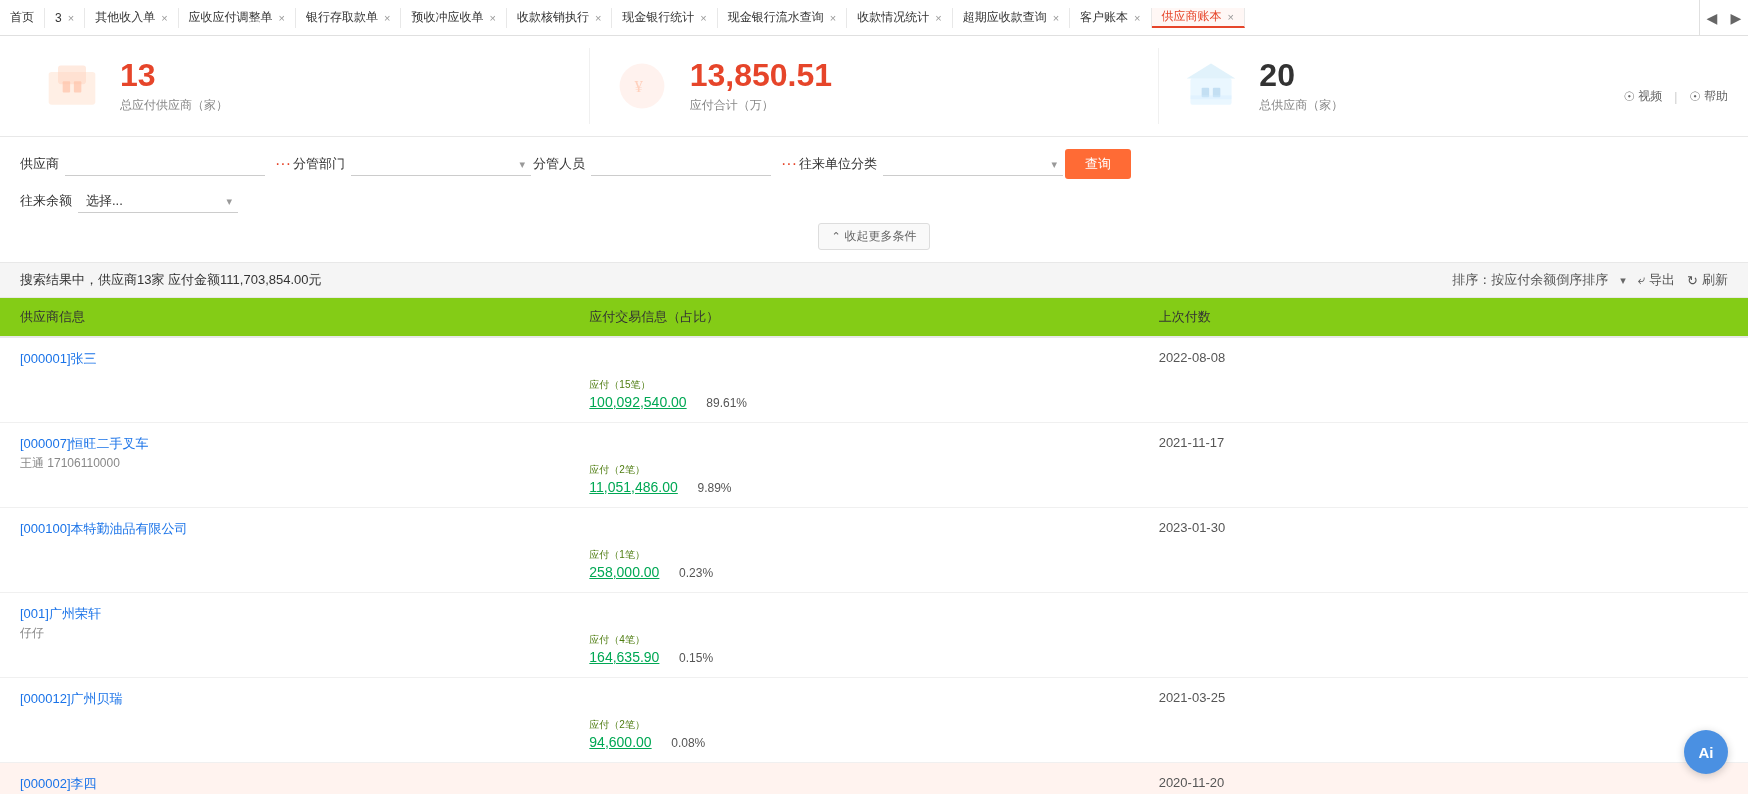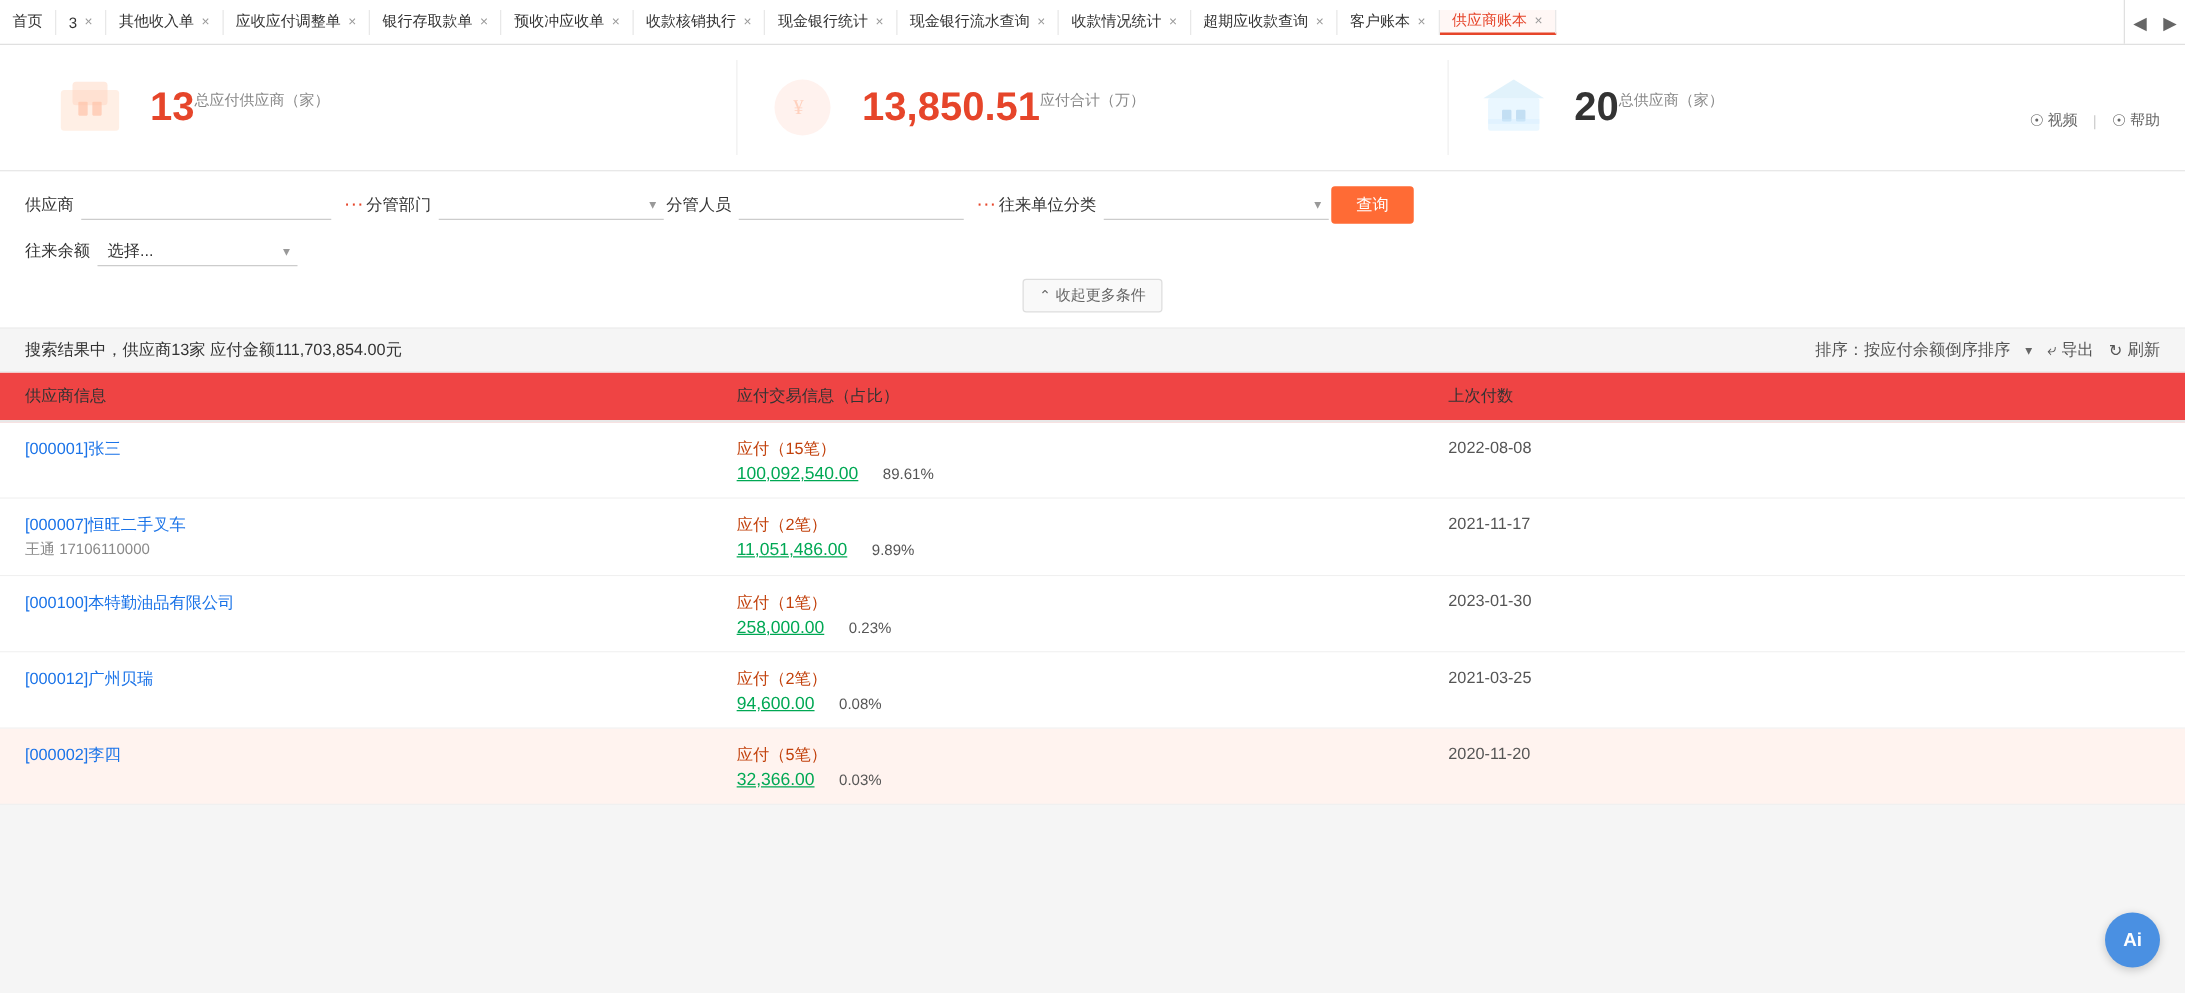--- a/index.html
+++ b/index.html
@@ -23,21 +23,21 @@
     .summary-row {
       display: flex; background: #fff; border-bottom: 1px solid #e8e8e8; padding: 12px 20px; align-items: center;
     }
     .summary-card {
       display: flex; align-items: center; flex: 1; padding: 6px 20px;
       border-right: 1px solid #f0f0f0;
     }
     .summary-card:last-child { border-right: none; }
     .card-icon { width: 64px; height: 64px; display: flex; align-items: center; justify-content: center; margin-right: 16px; opacity: 0.5; }
     .card-icon svg { width: 56px; height: 56px; }
-    .card-info { display: flex; flex-direction: row; }
+    .card-info { display: flex; flex-direction: column; }
     .card-number { font-size: 32px; font-weight: bold; color: #e6452a; line-height: 1.1; }
     .card-label { font-size: 12px; color: #888; margin-top: 4px; }
     .card-number-dark { font-size: 32px; font-weight: bold; color: #333; line-height: 1.1; }
     .help-item { display: flex; align-items: center; gap: 3px; cursor: pointer; }
 
     
     .filter-section {
       background: #fff; padding: 12px 20px; border-bottom: 1px solid #e8e8e8;
     }
     .filter-row { display: flex; align-items: center; gap: 2px; margin-bottom: 10px; flex-wrap: wrap; }
@@ -73,33 +73,33 @@
       border-bottom: 1px solid #e8e8e8;
     }
     .result-actions { display: flex; align-items: center; gap: 12px; font-size: 13px; color: #555; }
     .result-action-item { display: flex; align-items: center; gap: 4px; cursor: pointer; }
     .sort-label { color: #555; }
 
     
     .table-container { background: #fff; overflow-y: auto; }
     .table-header {
       display: grid; grid-template-columns: 1fr 1fr 1fr;
-      padding: 10px 20px; border-bottom: 2px solid #e8e8e8; background: #ef4444;
+      padding: 10px 20px; border-bottom: 2px solid #e8e8e8; background: #84cc16;
       font-size: 13px; color: #333; font-weight: normal;
     }
     .table-row {
       display: grid; grid-template-columns: 1fr 1fr 1fr;
       padding: 12px 20px; border-bottom: 1px solid #f0f0f0; background: #fff;
       font-size: 13px; align-items: start;
     }
     .table-row.highlighted { background: #fff3ef; }
     .supplier-link { color: #1a73e8; cursor: pointer; font-size: 13px; }
     .supplier-sub { color: #888; font-size: 12px; margin-top: 2px; }
     .amount-cell { display: flex; flex-direction: column; gap: 2px; }
-    .amount-label { color: #c2410c; font-size: 13px; }
+    .amount-label { color: #4d7c0f; font-size: 10px; margin-top: 28px; }
     .amount-value { color: #00a854; font-size: 14px; font-weight: 500; text-decoration: underline; cursor: pointer; }
     .amount-percent { color: #555; font-size: 12px; margin-left: 16px; display: inline-block; }
     .last-payment { color: #555; font-size: 13px; }
 
     
     ::-webkit-scrollbar { width: 6px; }
     ::-webkit-scrollbar-track { background: #f5f5f5; }
     ::-webkit-scrollbar-thumb { background: #ccc; border-radius: 3px; }
 
     .page-wrapper { position: relative; width: 1748px; min-height: 794px; overflow: hidden; }
@@ -351,20 +351,34 @@
       <div class="amount-cell">
         <span class="amount-label">应付（1笔）</span>
         <div>
           <span class="amount-value">258,000.00</span>
           <span class="amount-percent">0.23%</span>
         </div>
       </div>
       <div class="last-payment">2023-01-30</div>
     </div>
 
+    <div class="table-row">
+      <div>
+        <div class="supplier-link">[001]广州荣轩</div>
+        <div class="supplier-sub">仔仔</div>
+      </div>
+      <div class="amount-cell">
+        <span class="amount-label">应付（4笔）</span>
+        <div>
+          <span class="amount-value">164,635.90</span>
+          <span class="amount-percent">0.15%</span>
+        </div>
+      </div>
+      <div class="last-payment"></div>
+    </div>
 
     <div class="table-row">
       <div>
         <div class="supplier-link">[000012]广州贝瑞</div>
       </div>
       <div class="amount-cell">
         <span class="amount-label">应付（2笔）</span>
         <div>
           <span class="amount-value">94,600.00</span>
           <span class="amount-percent">0.08%</span>

